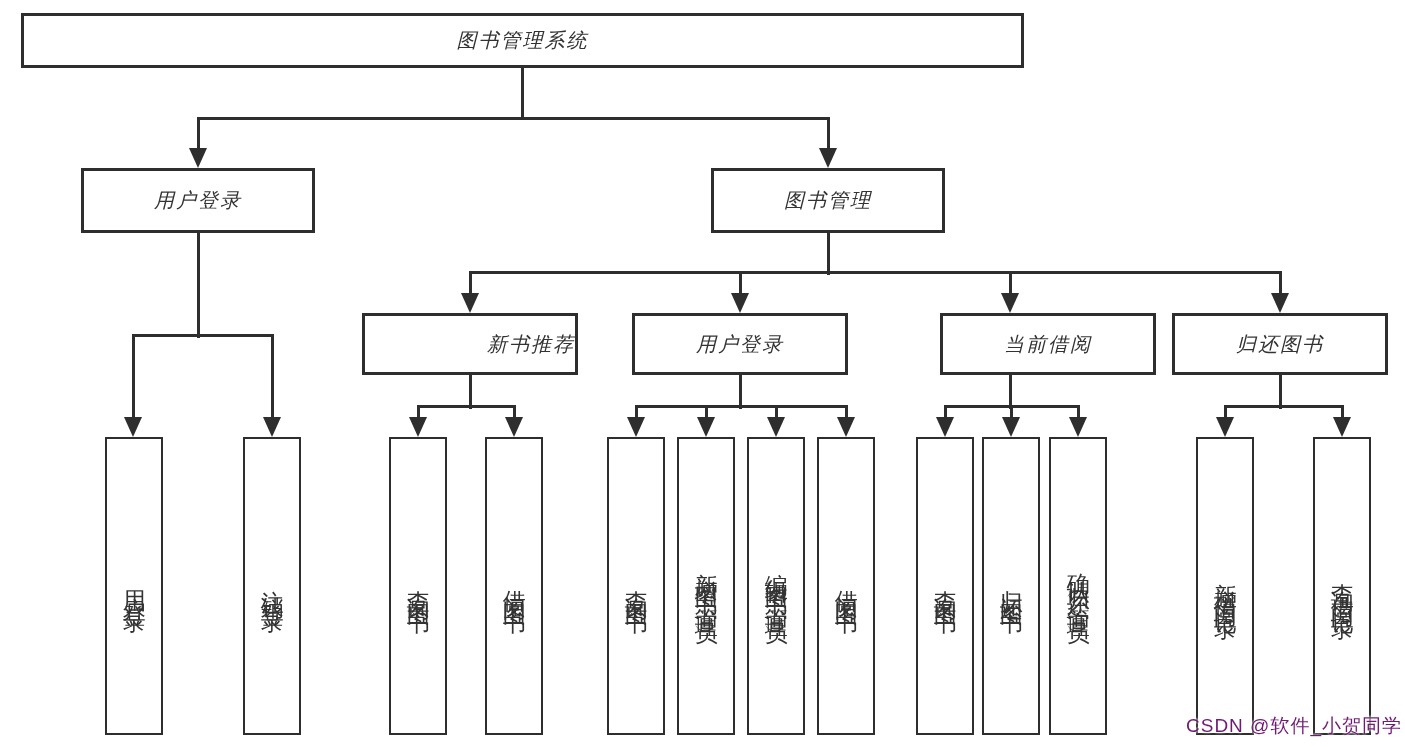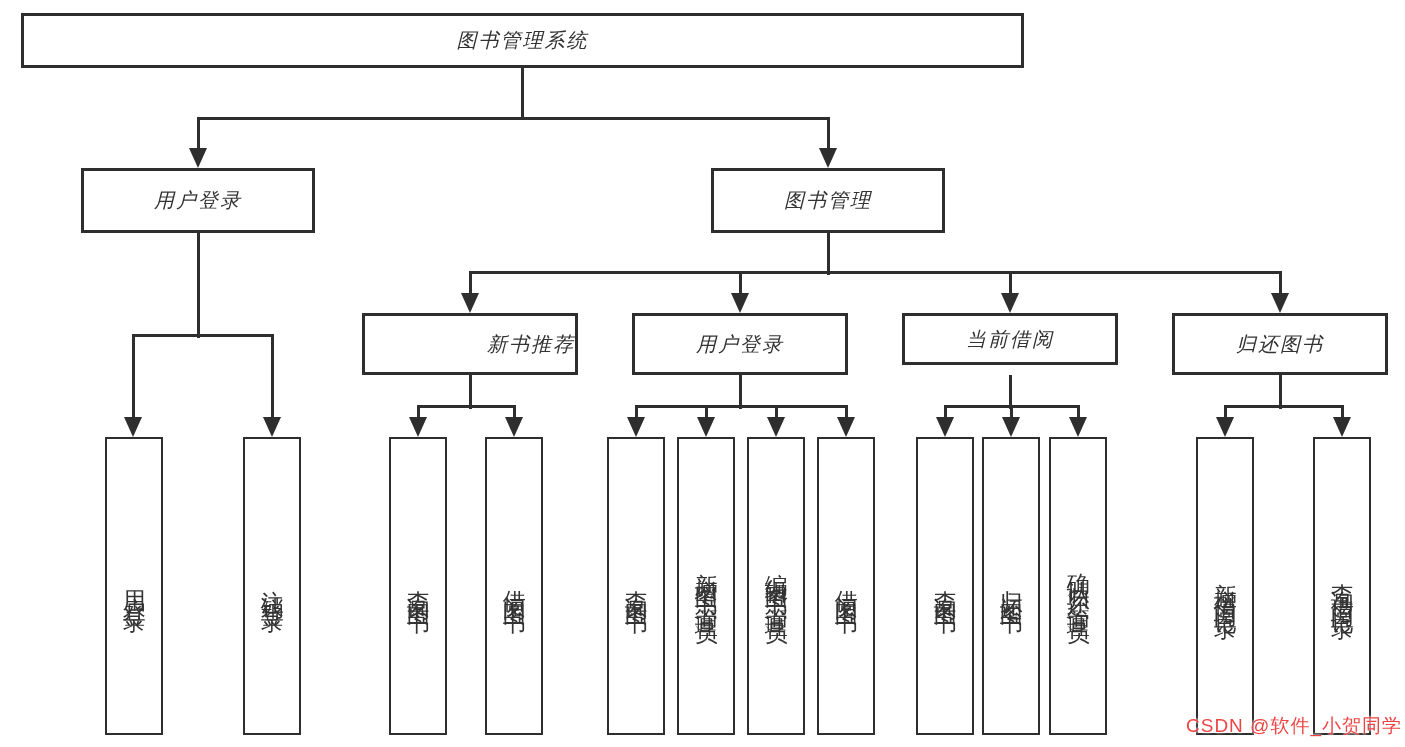--- a/index.html
+++ b/index.html
@@ -136,21 +136,21 @@
   <div class="node h-node" style="left:711px; top:168px; width:234px; height:65px;">
     <span class="label">图书管理</span>
   </div>
 
   <div class="node h-node" style="left:362px; top:313px; width:216px; height:62px;justify-content:flex-end;">
     <span class="label">新书推荐</span>
   </div>
   <div class="node h-node" style="left:632px; top:313px; width:216px; height:62px;">
     <span class="label">用户登录</span>
   </div>
-  <div class="node h-node" style="left:902px; top:313px; width:216px; height:52px;">
+  <div class="node h-node" style="left:940px; top:313px; width:216px; height:62px;">
     <span class="label">当前借阅</span>
   </div>
   <div class="node h-node" style="left:1172px; top:313px; width:216px; height:62px;">
     <span class="label">归还图书</span>
   </div>
 
   <div class="node v-node" style="left:105px; top:437px; width:58px; height:298px;">
     <span class="label">用户登录</span>
   </div>
   <div class="node v-node" style="left:243px; top:437px; width:58px; height:298px;">
@@ -187,15 +187,15 @@
     <span class="label">确认归还（管理员）</span>
   </div>
 
   <div class="node v-node" style="left:1196px; top:437px; width:58px; height:298px;">
     <span class="label">新增借阅记录</span>
   </div>
   <div class="node v-node" style="left:1313px; top:437px; width:58px; height:298px;">
     <span class="label">查询借阅记录</span>
   </div>
 
-  <div class="watermark" style="color: #ef4444;">CSDN @软件_小贺同学</div>
+  <div class="watermark" style="color: #701a75;">CSDN @软件_小贺同学</div>
 
 </div>
 
 </body></html>

